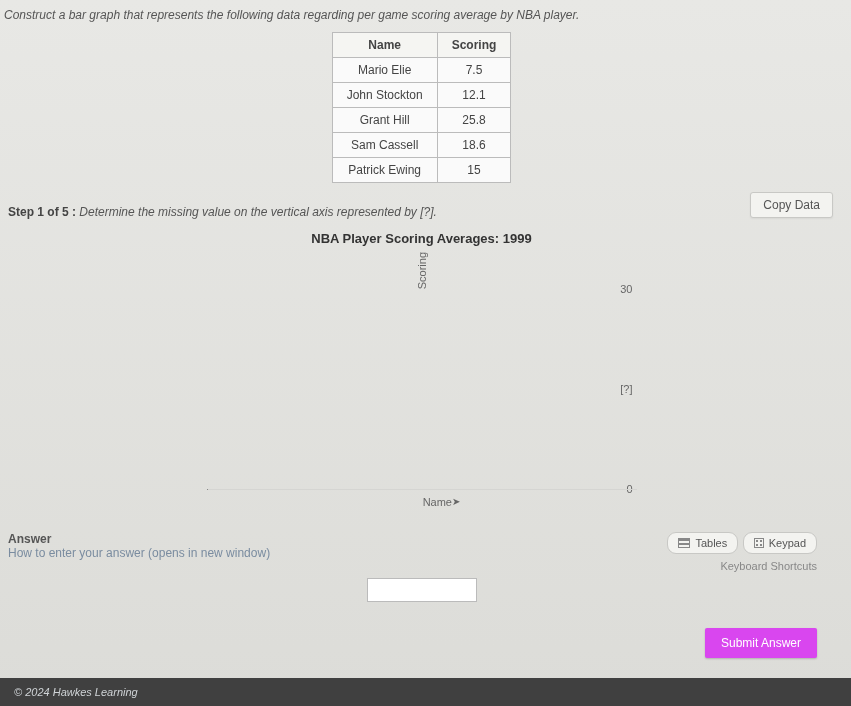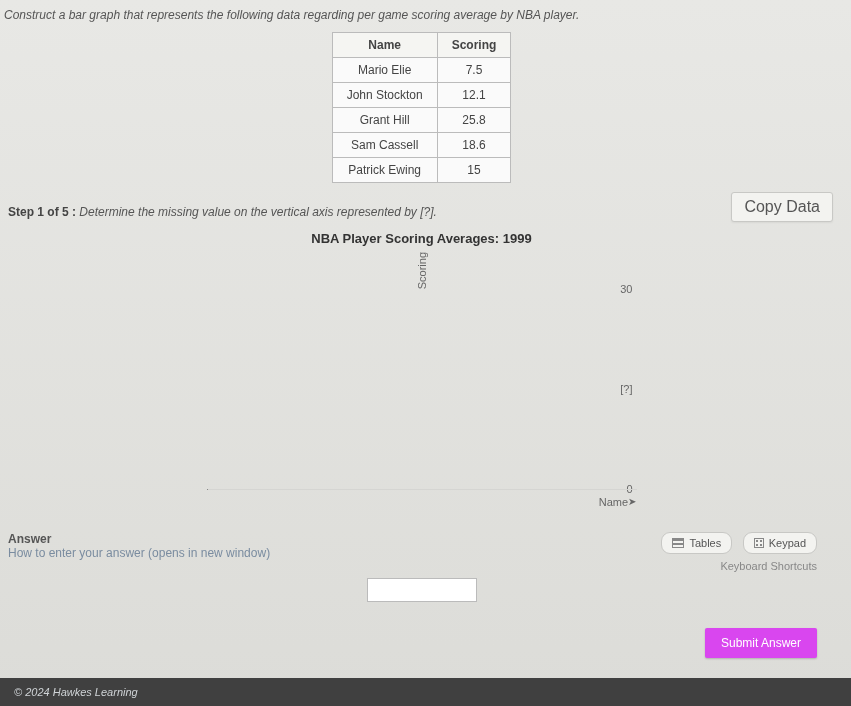--- a/index.html
+++ b/index.html
@@ -24,21 +24,21 @@
   border: 1px solid #bbb;
   padding: 5px 14px;
   text-align: center;
   color: #444;
 }
 .data-table th { font-weight: bold; background:#f5f5f2; }
 .copy-btn {
   position: absolute; right: 18px; top: 192px;
   background: #f3f3f0; border: 1px solid #c8c8c5;
   border-radius: 3px; padding: 5px 12px;
-  font-size: 16px; color: #555; cursor: pointer;
+  font-size: 12px; color: #555; cursor: pointer;
   box-shadow: 0 1px 2px rgba(0,0,0,0.06);
 }
 .step-line { font-size: 12px; color: #555; margin: 22px 0 12px 4px; }
 .step-line b { color: #444; font-style: normal; }
 .step-line span.it { font-style: italic; }
 .chart-title { text-align: center; font-weight: bold; font-size: 13px; color: #333; margin-bottom: 6px; }
 .chart-wrap { width: 430px; margin: 0 auto; position: relative; }
 .plot-row { display: flex; align-items: stretch; flex-direction: column; }
 .ylabel {
   writing-mode: vertical-rl; transform: rotate(180deg);
@@ -46,31 +46,31 @@
   padding: 0 2px; display:flex; align-items:center; justify-content:center;
 }
 .yticks { display: flex; flex-direction: column; justify-content: space-between; font-size: 11px; color: #666; padding-right: 4px; height: 200px; text-align: right; }
 .yticks div { height: 0; line-height: 0; }
 .plot {
   flex: 1; height: 200px; background: #f4f4f1;
   border-left: 1px solid #888; border-bottom: 1px solid #888;
   position: relative;
 }
 .grid { position: absolute; left: 0; right: 0; border-top: 1px solid #d5d5d2; }
-.xlabel { font-size: 11px; color: #666; text-align: right; margin-top: 6px; margin-left: 40px; position: relative; }
+.xlabel { font-size: 11px; color: #666; text-align: center; margin-top: 6px; margin-left: 40px; position: relative; }
 .cursor-icon { display:inline-block; font-size:10px; transform: translateY(-1px); }
 .answer-block { margin: 24px 4px 0 4px; position: relative; }
 .answer-title { font-size: 12px; color: #555; font-weight: bold; }
 .answer-sub { font-size: 12px; color: #7a8ca0; }
 .right-tools { position: absolute; right: 18px; top: 0; text-align: right; }
 .tool-btn {
   display:inline-flex; align-items:center; gap:5px;
   background: #f3f3f0; border: 1px solid #c8c8c5;
   border-radius: 9px; padding: 4px 10px;
-  font-size: 11px; color: #555; cursor: pointer; margin-left: 6px;
+  font-size: 11px; color: #555; cursor: pointer; 
 }
 .kbs { font-size: 11px; color: #888; margin-top: 6px; }
 .answer-input {
   display:block; margin: 18px auto 0 auto;
   width: 110px; height: 24px;
   border: 1px solid #bbb; background:#fff;
 }
 .submit-bar { margin-top: 26px; text-align: right; padding-right: 22px; }
 .submit-btn {
   background: #d946ef; color: #fff; border: none;

